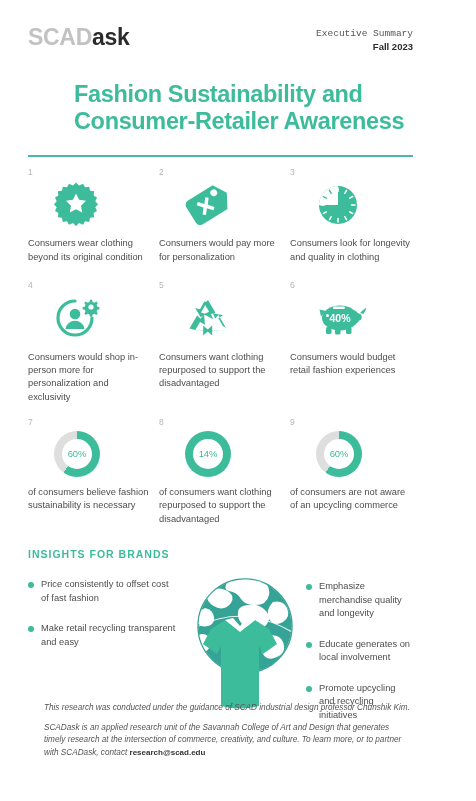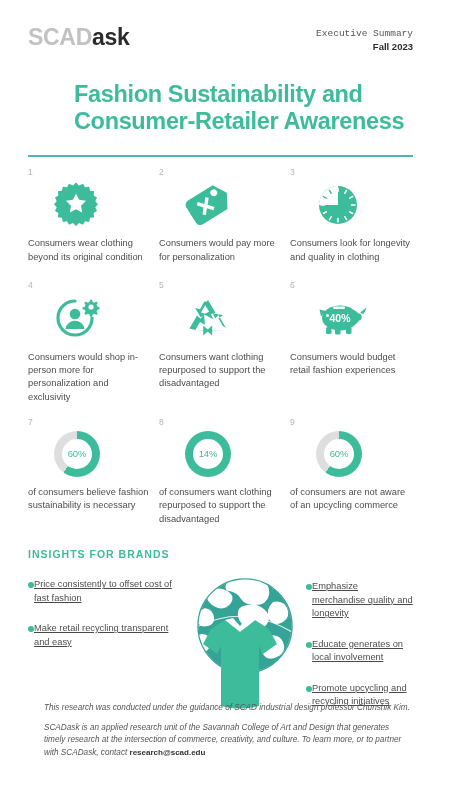--- a/index.html
+++ b/index.html
@@ -146,22 +146,22 @@
 
   
   .brands {
     display: grid;
     grid-template-columns: 150px 124px 1fr;
     margin-top: 12px;
   }
   .bullets { padding-top: 6px; }
   .bullet {
     display: flex;
+    gap: 7px;
     margin-bottom: 17px;
-    text-decoration: underline;
   }
   .bullet .dot {
     width: 6px;
     height: 6px;
     border-radius: 50%;
     background: #3cbc9b;
     margin-top: 4px;
     flex: 0 0 auto;
   }
   .bullet .btxt {

